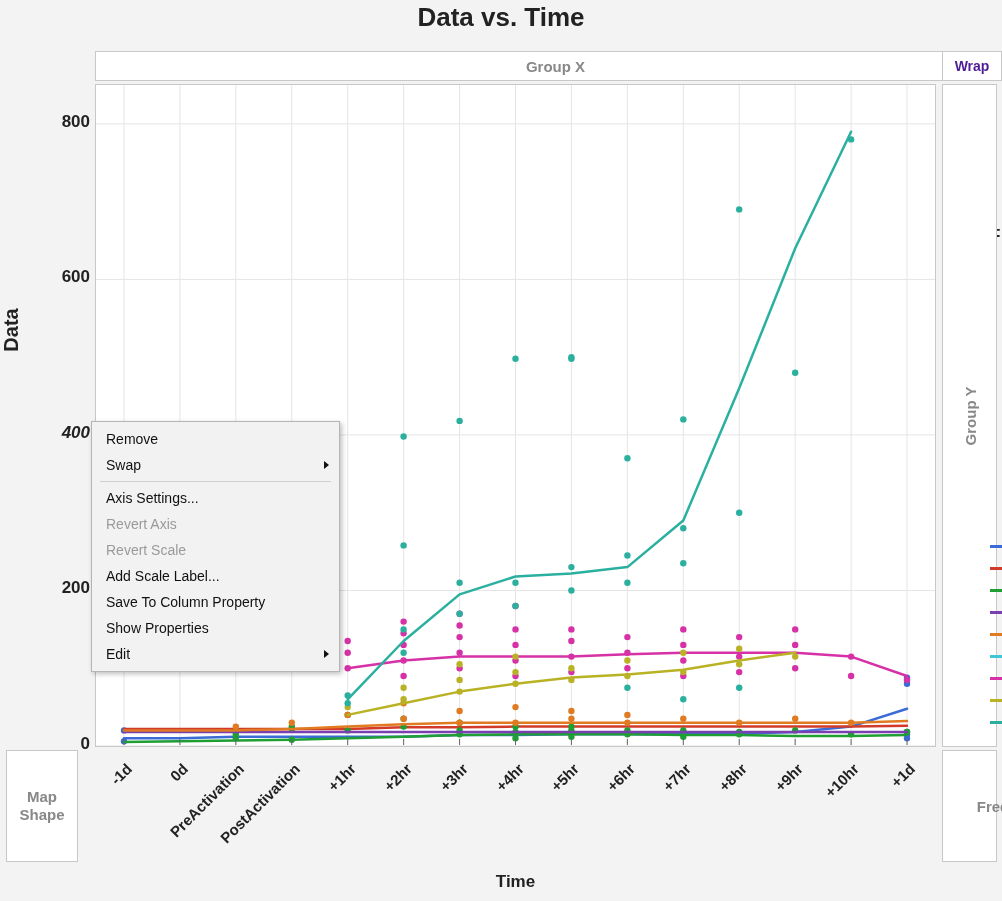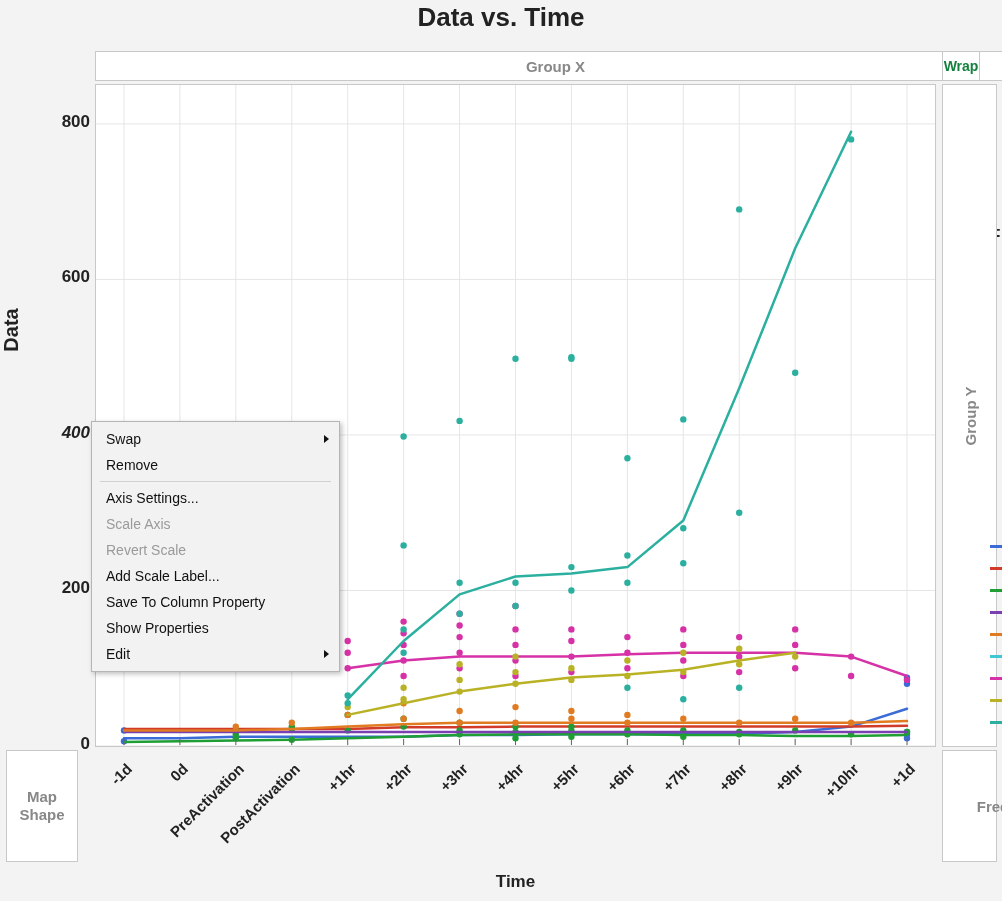--- a/index.html
+++ b/index.html
@@ -25,26 +25,26 @@
     position: absolute;
     left: 95px; top: 51px; width: 921px; height: 30px;
     background: #fff;
     border: 1px solid #c8c8c8;
     box-sizing: border-box;
     display: flex; align-items: center; justify-content: center;
     font-weight: 600; color: #888; font-size: 15px;
   }
   .wrapbox {
     position: absolute;
-    left: 942px; top: 51px; width: 38px; height: 30px;
+    left: 942px; top: 51px; width: 60px; height: 30px;
     background: #fff;
     border: 1px solid #c8c8c8;
     box-sizing: border-box;
     display: flex; align-items: center; justify-content: center;
-    font-weight: 700; color: #15803d; font-size: 14px;
+    font-weight: 700; color: #4c1d95; font-size: 14px;
   }
   .plot {
     position: absolute;
     left: 95px; top: 84px; width: 841px; height: 663px;
     background: #fff;
     border: 1px solid #c8c8c8;
     box-sizing: border-box;
   }
   .ylabel {
     position: absolute;
@@ -399,23 +399,23 @@
     <div class="legendline" style="top: 589px; background: rgb(30, 158, 51);"></div>
     <div class="legendline" style="top: 611px; background: rgb(122, 63, 176);"></div>
     <div class="legendline" style="top: 633px; background: rgb(224, 123, 34);"></div>
     <div class="legendline" style="top: 655px; background: rgb(63, 199, 214);"></div>
     <div class="legendline" style="top: 677px; background: rgb(214, 49, 166);"></div>
     <div class="legendline" style="top: 699px; background: rgb(185, 178, 36);"></div>
     <div class="legendline" style="top: 721px; background: rgb(43, 176, 160);"></div>
   </div>
 
 <div class="ctxmenu" id="ctxmenu">
+    <div class="ctxitem">Remove</div>
     <div class="ctxitem">Swap<span class="submenu-arrow"></span></div>
-    <div class="ctxitem">Remove</div>
     <div class="ctxsep"></div>
     <div class="ctxitem">Axis Settings...</div>
-    <div class="ctxitem disabled">Scale Axis</div>
+    <div class="ctxitem disabled">Revert Axis</div>
     <div class="ctxitem disabled">Revert Scale</div>
     <div class="ctxitem">Add Scale Label...</div>
     <div class="ctxitem">Save To Column Property</div>
     <div class="ctxitem">Show Properties</div>
     <div class="ctxitem">Edit<span class="submenu-arrow"></span></div>
   </div>
 
 </body></html>

